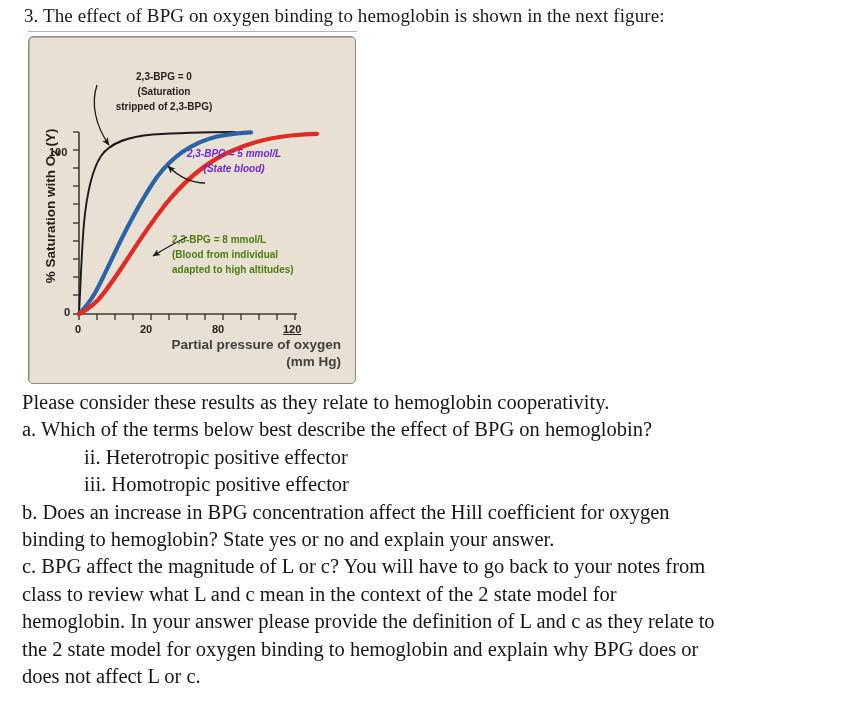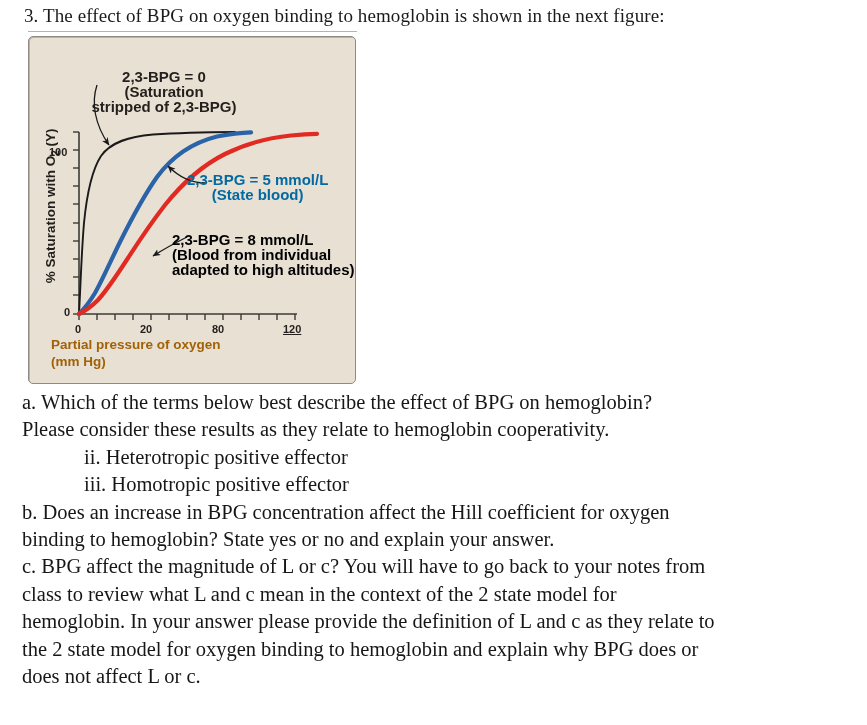--- a/index.html
+++ b/index.html
@@ -69,47 +69,47 @@
     color: #231f1c;
     white-space: nowrap;
   }
   #y-axis-title sub { font-size: 10px; }
 
   #x-axis-title {
     position: absolute;
     left: 22px;
     top: 299px;
     width: 290px;
-    text-align: left;
+    text-align: right;
     font-family: "Liberation Sans", sans-serif;
     font-weight: bold;
     font-size: 13.5px;
     line-height: 17px;
-    color: #a16207;
+    color: #404040;
   }
 
   .tick-label {
     position: absolute;
     font-family: "Liberation Sans", sans-serif;
     font-weight: bold;
     font-size: 11px;
     color: #231f1c;
   }
 
   .annot {
     position: absolute;
     font-family: "Liberation Sans", sans-serif;
     font-weight: bold;
-    font-size: 15px;
+    font-size: 10px;
     line-height: 15px;
     white-space: nowrap;
   }
   #annot-zero  { left: 40px;  top: 32px;  color: #231f1c; text-align: center; width: 190px;}
-  #annot-five  { left: 158px; top: 135px; color: #0369a1; }
-  #annot-eight { left: 143px; top: 195px; color: #000000; }
+  #annot-five  { left: 158px; top: 109px; color: #6d28d9; font-style: italic; }
+  #annot-eight { left: 143px; top: 195px; color: #4d7c0f; }
 
   
   #body-text {
     position: absolute;
     left: 22px;
     top: 389px;
     width: 830px;
     font-size: 20.5px;
     line-height: 27.4px;
     color: #171717;
@@ -221,22 +221,22 @@
     <div class="annot" id="annot-eight">
       <div>2,3-BPG = 8 mmol/L</div>
       <div>(Blood from individual</div>
       <div>adapted to high altitudes)</div>
     </div>
 
   </div>
 </div>
 
 <div id="body-text">
+  <p>Please consider these results as they relate to hemoglobin cooperativity.</p>
   <p>a. Which of the terms below best describe the effect of BPG on hemoglobin?</p>
-  <p>Please consider these results as they relate to hemoglobin cooperativity.</p>
   <p class="indent-item">ii. Heterotropic positive effector</p>
   <p class="indent-item">iii. Homotropic positive effector</p>
   <p>b. Does an increase in BPG concentration affect the Hill coefficient for oxygen</p>
   <p>binding to hemoglobin? State yes or no and explain your answer.</p>
   <p>c. BPG affect the magnitude of L or c? You will have to go back to your notes from</p>
   <p>class to review what L and c mean in the context of the 2 state model for</p>
   <p>hemoglobin. In your answer please provide the definition of L and c as they relate to</p>
   <p>the 2 state model for oxygen binding to hemoglobin and explain why BPG does or</p>
   <p>does not affect L or c.</p>
 </div>

